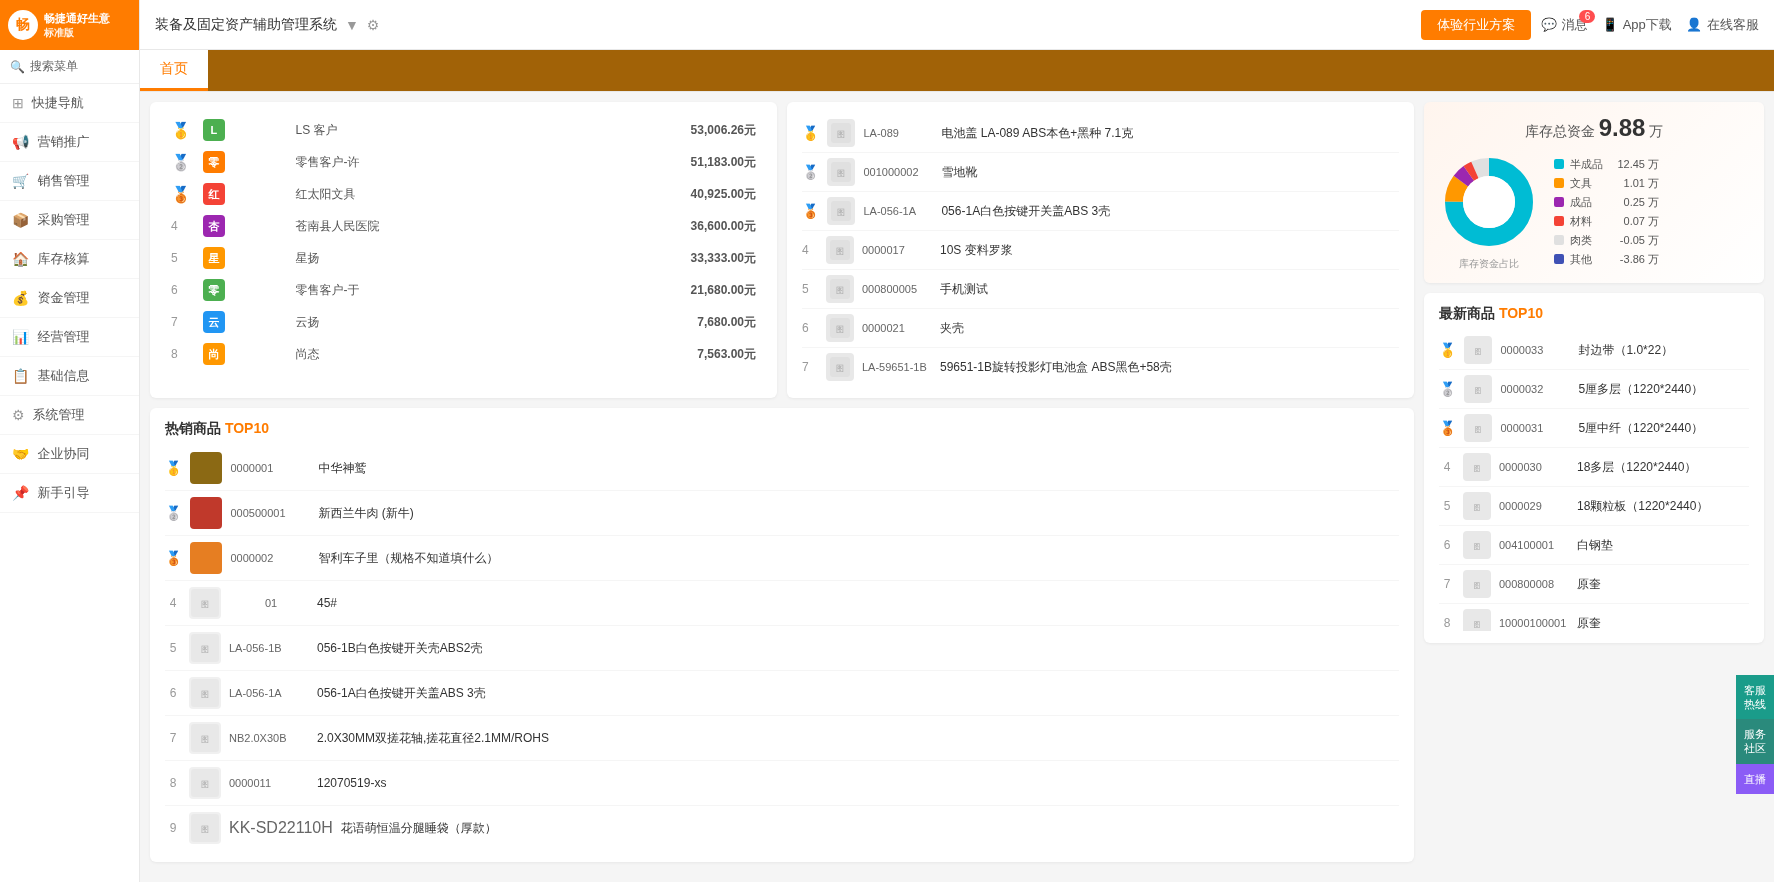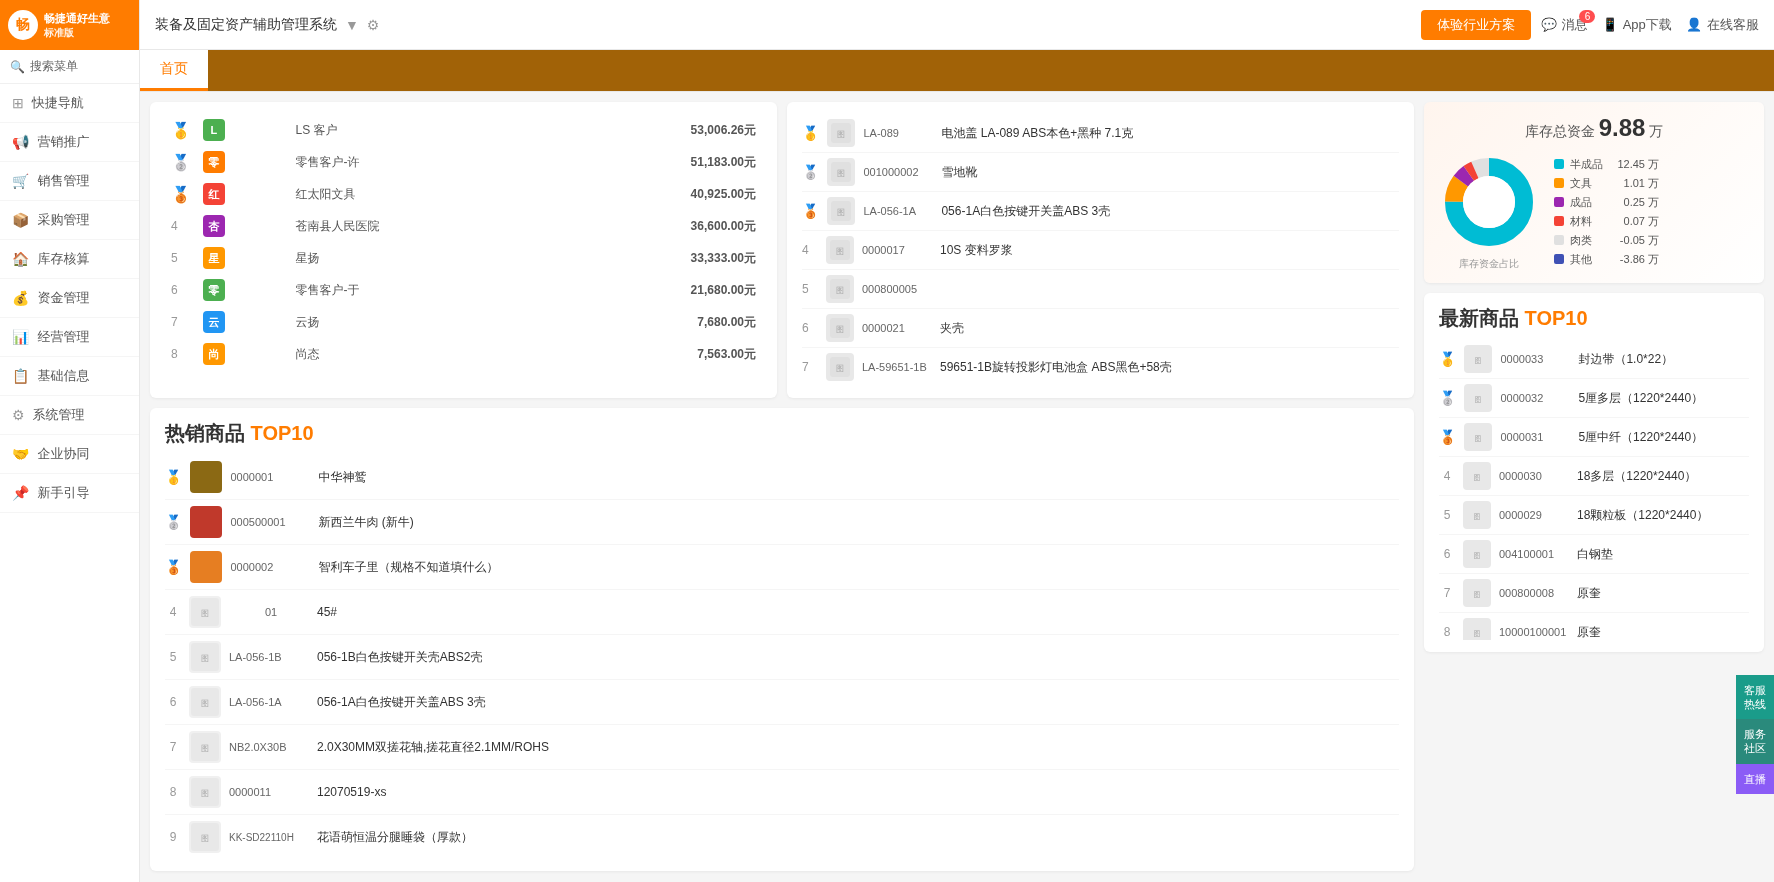--- a/index.html
+++ b/index.html
@@ -186,21 +186,21 @@
       width: 38px;
       line-height: 1.3;
     }
     .float-btn:nth-child(2) { background: #2a8a7c; }
     .float-btn:nth-child(3) { background: #8b5cf6; }
     .float-btn:nth-child(4) { background: #16896f; }
 
     .section-title-row {
       display: flex; align-items: center; justify-content: space-between; margin-bottom: 8px;
     }
-    .section-title { font-size: 20px; font-weight: bold; color: #333; text-align: center; }
+    .section-title { font-size: 14px; font-weight: bold; color: #333; text-align: center; }
     .section-top10 { color: #ff7c00; font-weight: bold; }
 
     .inventory-bg {
       background: linear-gradient(135deg, #fff5ee 0%, #fff 100%);
     }
   </style>
 </head>
 <body>
 
 <div class="sidebar">
@@ -417,20 +417,21 @@
   </div>
               <div class="product-row">
     <span style="color:#999;font-size:12px;min-width:16px;display:inline-block;">5</span>
     <div class="product-icon">
       <svg width="20" height="20" viewBox="0 0 20 20">
                     <rect width="20" height="20" rx="3" fill="#e0e0e0"></rect>
                     <text x="10" y="14" text-anchor="middle" font-size="8" fill="#aaa">图</text>
                   </svg>
     </div>
     <span class="product-code">000800005</span>
+    <span class="product-name">手机测试</span>
   </div>
               <div class="product-row">
     <span style="color:#999;font-size:12px;min-width:16px;display:inline-block;">6</span>
     <div class="product-icon">
       <svg width="20" height="20" viewBox="0 0 20 20">
                     <rect width="20" height="20" rx="3" fill="#e0e0e0"></rect>
                     <text x="10" y="14" text-anchor="middle" font-size="8" fill="#aaa">图</text>
                   </svg>
     </div>
     <span class="product-code">0000021</span>
@@ -532,21 +533,21 @@
     <span class="product-name">12070519-xs</span>
   </div>
             <div class="hot-product-row">
     <span style="color:#999;font-size:12px;min-width:16px;display:inline-block;text-align:center;">9</span>
     <div class="hot-thumb">
       <svg width="28" height="28" viewBox="0 0 28 28">
                   <rect width="28" height="28" rx="3" fill="#e8e8e8"></rect>
                   <text x="14" y="18" text-anchor="middle" font-size="8" fill="#aaa">图</text>
                 </svg>
     </div>
-    <span class="product-code" style="font-size:10px;color:#666;min-width:80px;">KK-SD22110H</span>
+    <span class="product-code" style="font-size:16px;color:#666;min-width:80px;">KK-SD22110H</span>
     <span class="product-name">花语萌恒温分腿睡袋（厚款）</span>
   </div>
           </div>
       </div>
     </div>
 
     <div class="content-right">
 
       <div class="card inventory-bg">
         <div class="inventory-total">

